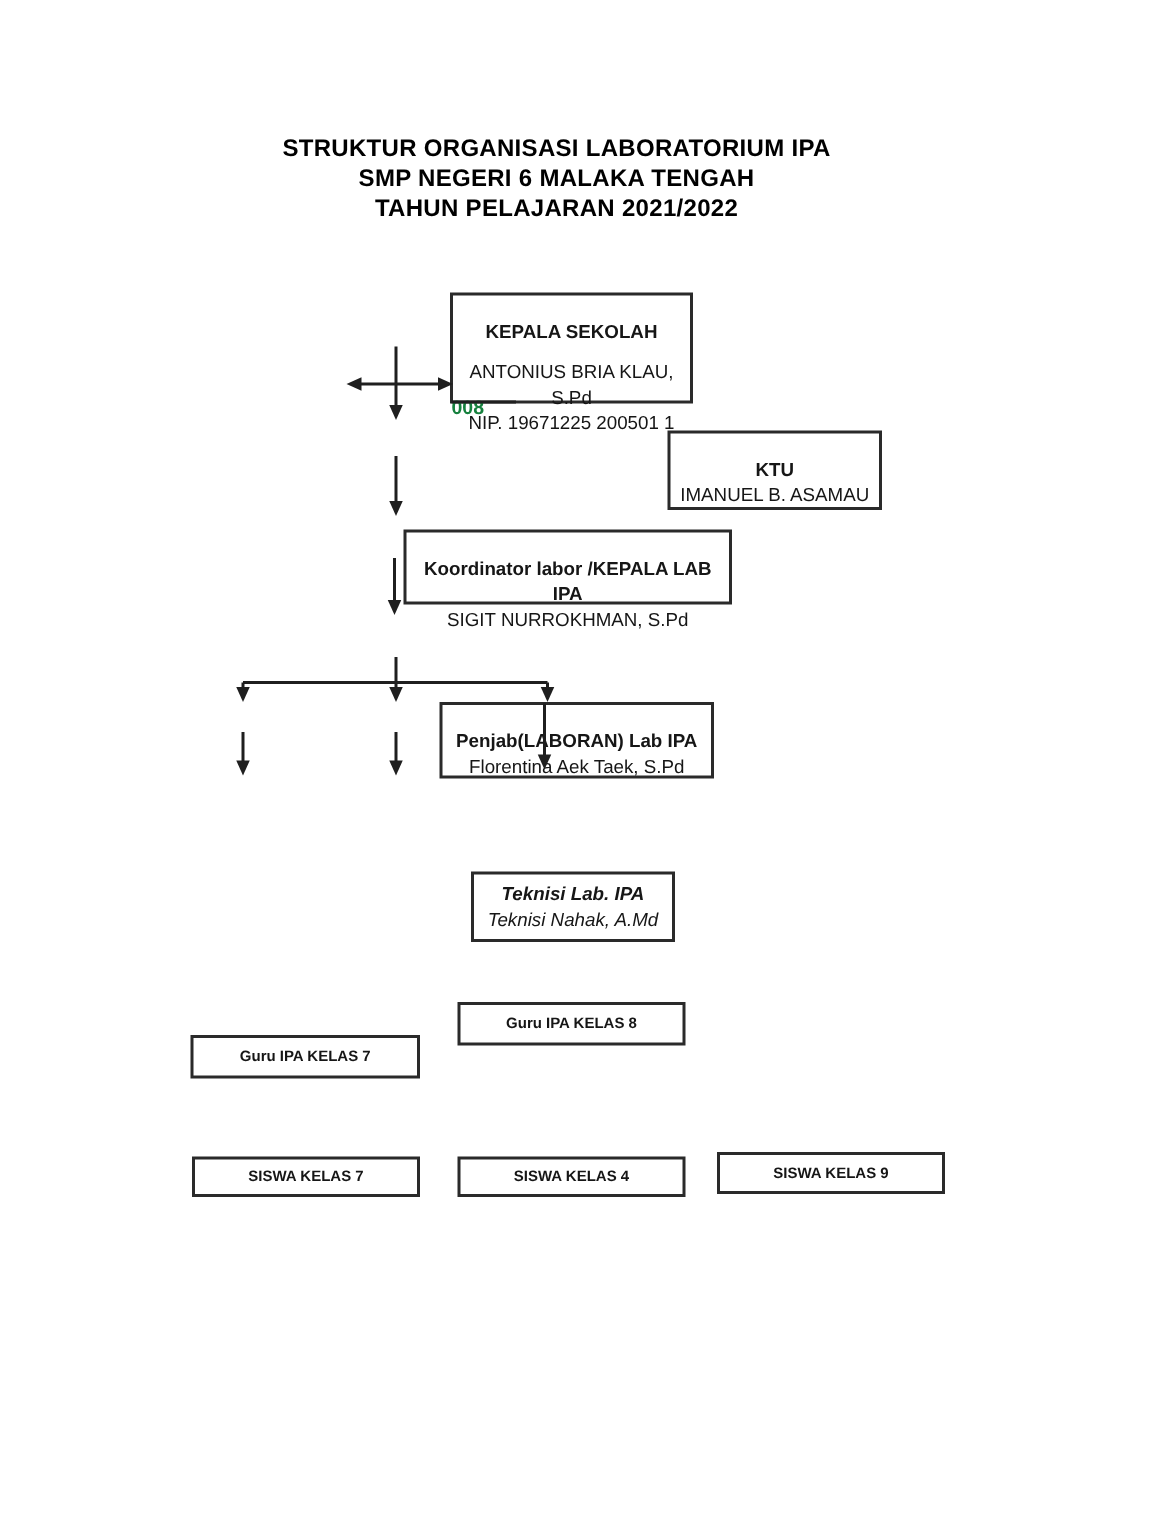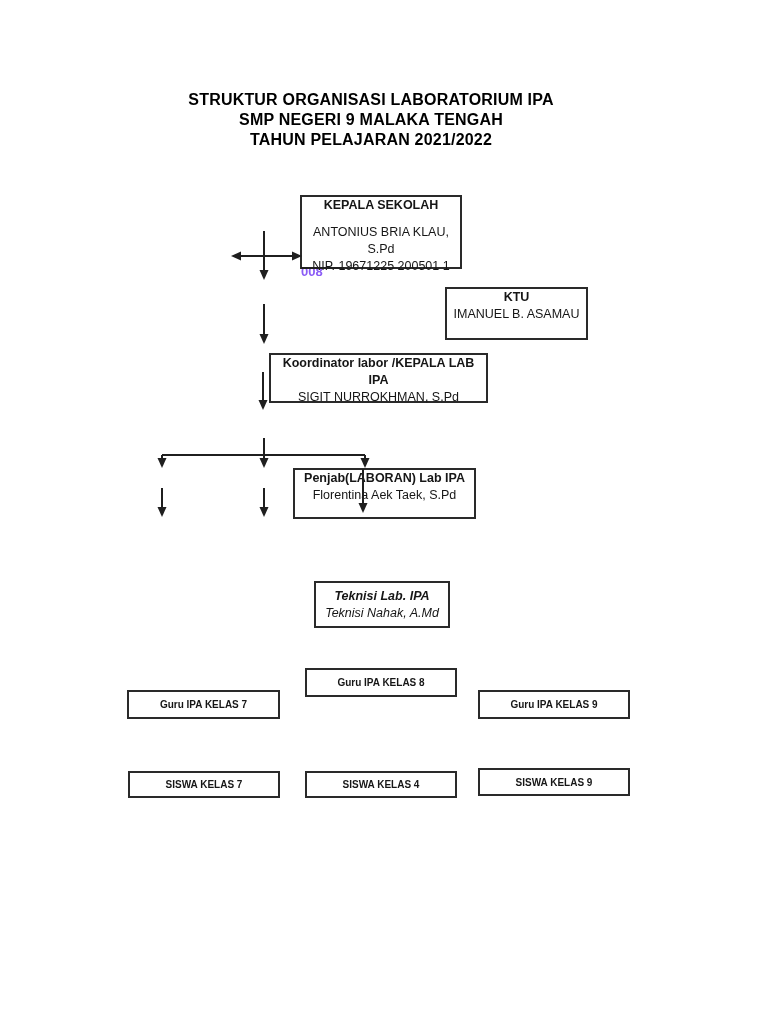--- a/index.html
+++ b/index.html
@@ -28,21 +28,21 @@
     border:2px solid #2a2a2a;
     background:#ffffff;
     text-align:center;
     font-size:12.5px;
     line-height:17px;
     color:#161616;
     z-index:2;
   }
   .box .t{font-weight:bold;}
   .box .spacer{height:10px;}
-  .pad4{padding-top:0;}
+  .pad4{padding-top:16px;}
   .pad5{padding-top:5px;}
   .label-box{
     display:flex;
     align-items:center;
     justify-content:center;
     font-weight:bold;
     font-size:10px;
   }
   
   .b-kepala {left:300px;top:195px;width:162px;height:74px;}
@@ -55,40 +55,40 @@
   .b-guru8  {left:305px;top:668px;width:152px;height:29px;}
   .b-guru9  {left:478px;top:690px;width:152px;height:29px;}
   .b-siswa7 {left:128px;top:771px;width:152px;height:27px;}
   .b-siswa8 {left:305px;top:771px;width:152px;height:27px;}
   .b-siswa9 {left:478px;top:768px;width:152px;height:28px;}
   .nip-overflow{
     position:absolute;
     left:301px;top:264px;
     font-size:13px;
     font-weight:bold;
-    color:#8b5cf6;
+    color:#15803d;
     z-index:3;
   }
   .connectors{
     position:absolute;
     left:0;top:0;width:768px;height:1024px;
     z-index:5;
     pointer-events:none;
   }
   .connectors line{stroke:#1f1f1f;stroke-width:2;}
   .connectors polygon{fill:#1f1f1f;}
 </style>
 </head>
 <body>
 
 <div class="page">
 
   <div class="doc-title">
     <div>STRUKTUR ORGANISASI LABORATORIUM IPA</div>
-    <div>SMP NEGERI 9 MALAKA TENGAH</div>
+    <div>SMP NEGERI 6 MALAKA TENGAH</div>
     <div>TAHUN PELAJARAN 2021/2022</div>
   </div>
 
   <div class="box b-kepala pad4">
     <div class="t">KEPALA SEKOLAH</div>
     <div class="spacer"></div>
     <div>ANTONIUS BRIA KLAU, S.Pd</div>
     <div>NIP. 19671225 200501 1</div>
   </div>
   <div class="nip-overflow">008</div>
@@ -112,23 +112,20 @@
   <div class="box b-teknisi pad5">
     <div class="t">Teknisi Lab. IPA</div>
     <div>Teknisi Nahak, A.Md</div>
   </div>
 
   <div class="box label-box b-guru7">
     <span>Guru IPA KELAS 7</span>
   </div>
   <div class="box label-box b-guru8">
     <span>Guru IPA KELAS 8</span>
-  </div>
-  <div class="box label-box b-guru9">
-    <span>Guru IPA KELAS 9</span>
   </div>
 
   <div class="box label-box b-siswa7">
     <span>SISWA KELAS 7</span>
   </div>
   <div class="box label-box b-siswa8">
     <span>SISWA KELAS 4</span>
   </div>
   <div class="box label-box b-siswa9">
     <span>SISWA KELAS 9</span>

